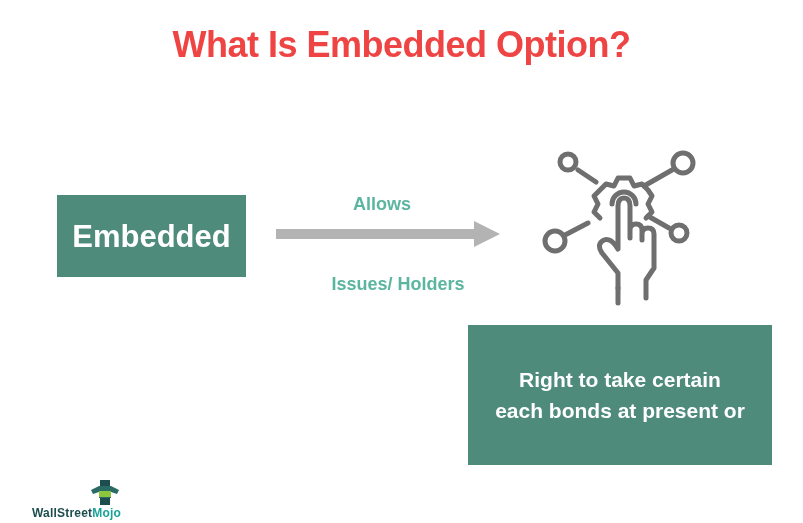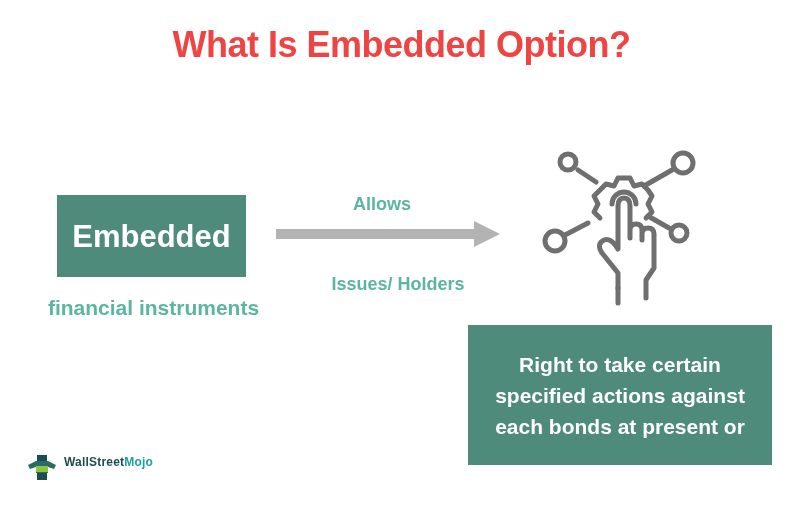--- a/index.html
+++ b/index.html
@@ -24,36 +24,35 @@
       color: #5bb5a0; font-weight: bold; font-size: 21px; line-height: 32px;
     }
     .arrow-label {
       position: absolute; width: 230px; text-align: center;
       color: #5bb5a0; font-weight: bold; font-size: 18px;
     }
     .allows { left: 267px; top: 194px; }
     .issues { left: 283px; top: 249px; margin-top: 25px; }
     .arrow { position: absolute; left: 276px; top: 220px; }
     .hand-icon { position: absolute; left: 538px; top: 148px; }
-    .logo { position: absolute; left: 26px; top: 455px; display: flex; align-items: flex-start; }
+    .logo { position: absolute; left: 26px; top: 480px; display: flex; align-items: flex-end; flex-direction: column; }
     .logo-text { font-size: 12px; font-weight: bold; margin-left: 6px; letter-spacing: 0.2px; }
     .logo-a { color: #1d4d4f; }
     .logo-b { color: #1aa39a; }
   </style>
 </head>
 <body>
 
 <div class="title">What Is Embedded Option?</div>
 
 <div class="box box-left">
   <div>Embedded</div>
 </div>
 
 <div class="desc">
-  <div>financial instruments</div>
 </div>
 
 <div class="arrow-label allows">Allows</div>
 <svg class="arrow" width="225" height="28" viewBox="0 0 225 28">
   <rect x="0" y="9" width="200" height="10" fill="#b3b3b3"></rect>
   <polygon points="198,1 224,14 198,27" fill="#b3b3b3"></polygon>
 </svg>
 <div class="arrow-label issues">Issues/ Holders</div>
 
 <svg class="hand-icon" width="170" height="160" viewBox="0 0 170 160" fill="none" stroke="#6f6f6f" stroke-width="5" stroke-linecap="round" stroke-linejoin="round">
@@ -70,21 +69,20 @@
 
   <path d="M62 70 L56 64 L60 56 L56 48 L62 42 L68 36 L76 38 L80 30 L92 30 L96 38 L104 36 L110 42 L114 48 L110 56 L114 64 L108 70"></path>
   <path d="M74 56 A12 12 0 0 1 98 56"></path>
 
   <path d="M80 140 L80 125 L64 105 Q58 96 66 92 Q72 90 78 98 L80 101 L80 58 Q80 50 86 50 Q92 50 92 58 L92 90 L92 82 Q92 76 98 76 Q104 76 104 82 L104 92 L104 86 Q104 80 110 80 Q116 80 116 86 L116 120 L108 132 L108 150"></path>
   <line x1="80" y1="140" x2="80" y2="155"></line>
 </svg>
 
 <div class="box box-right">
   <div>Right to take certain</div>
-  <div>specified actions against</div>
   <div>each bonds at present or</div>
 </div>
 
 <div class="logo">
   <svg width="32" height="26" viewBox="0 0 32 26">
     <rect x="11" y="0" width="10" height="7" fill="#1d4d4f"></rect>
     <path d="M2 10 L10 6 L22 6 L30 10 L28 14 L22 12 L22 18 L10 18 L10 12 L4 14 Z" fill="#2a6b66"></path>
     <rect x="10" y="11" width="12" height="6" fill="#8cc63f"></rect>
     <rect x="11" y="18" width="10" height="7" fill="#1d4d4f"></rect>
   </svg>

